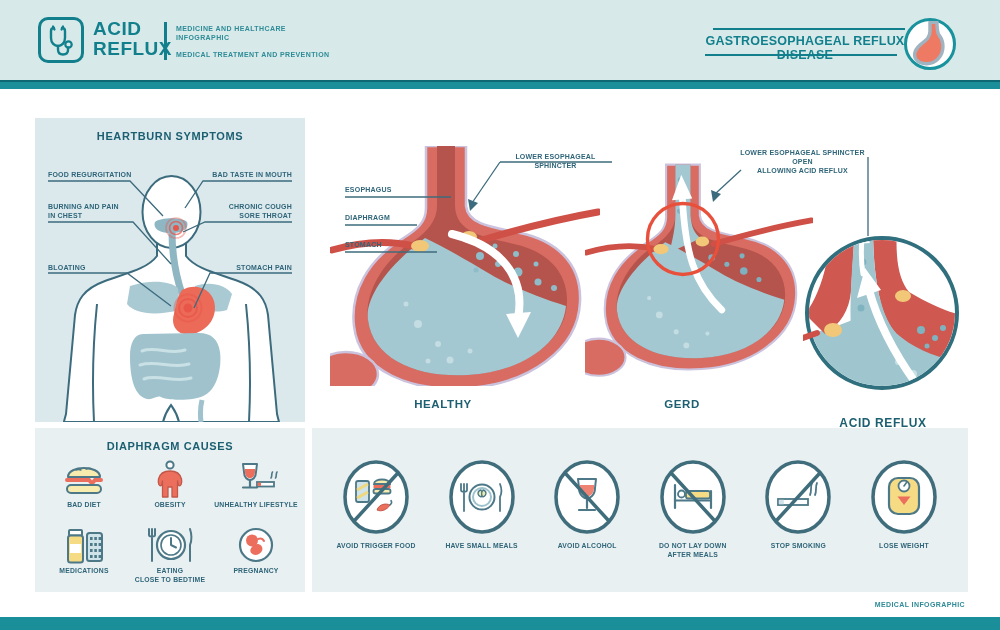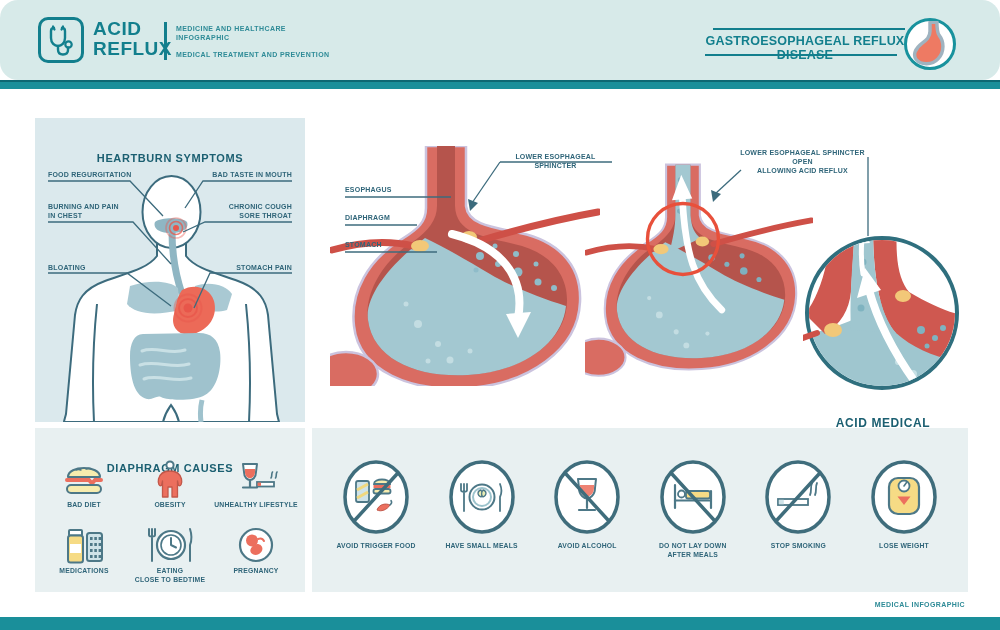--- a/index.html
+++ b/index.html
@@ -2,42 +2,42 @@
 <html><head>
 <meta charset="utf-8">
 <style>
   * { margin:0; padding:0; box-sizing:border-box; }
   html,body { background:#ffffff; }
   #stage {
     position:relative; width:1000px; height:630px; overflow:hidden;
     font-family:"Liberation Sans", sans-serif; background:#ffffff;
   }
   
-  #header { position:absolute; left:0; top:0; width:1000px; height:80px; background:#d7eae9;border-radius:18px; }
+  #header { position:absolute; left:0; top:0; width:1000px; height:80px; background:#d7eae9; }
   #logo-box { position:absolute; left:38px; top:17px; width:46px; height:46px;
     border:3px solid #127f8d; border-radius:10px; }
   #logo-title { position:absolute; left:93px; top:19px; font-size:19px; font-weight:bold;
     color:#127f8d; line-height:20px; letter-spacing:.5px; }
   #header-divider { position:absolute; left:164px; top:22px; width:3px; height:38px; background:#127f8d; }
   #tagline { position:absolute; left:176px; top:24px; font-size:7px; font-weight:bold;
     color:#2e8b97; letter-spacing:.4px; line-height:9px; }
   #tagline .gap { height:8px; }
   #banner-wrap { position:absolute; left:705px; top:28px; width:200px; height:30px; }
   #banner-line-top { position:absolute; left:8px; top:0; width:192px; height:2px; background:#127f8d; }
   #banner-line-bot { position:absolute; left:0; top:26px; width:192px; height:2px; background:#127f8d; }
   #banner-text { position:absolute; left:0; top:6px; width:200px; text-align:center;
     font-size:12.5px; font-weight:bold; color:#127f8d; letter-spacing:.2px; }
   #badge-circle { position:absolute; left:904px; top:18px; width:52px; height:52px;
     background:#ffffff; border:3px solid #18929d; border-radius:50%; }
   #teal-bar { position:absolute; left:0; top:80px; width:1000px; height:9px;
     background:#1a8f9a; border-top:2px solid #0d6873; }
 
   
   .panel-title { position:absolute; left:0; width:100%; text-align:center;
-    font-size:11px; font-weight:bold; color:#1b5f71; letter-spacing:.6px;margin-top:22px; }
+    font-size:11px; font-weight:bold; color:#1b5f71; letter-spacing:.6px; }
   #symptoms-panel { position:absolute; left:35px; top:118px; width:270px; height:304px; background:#dbe9ed; }
   #causes-panel   { position:absolute; left:35px; top:428px; width:270px; height:164px; background:#e8f0f1; }
   #prevention-panel { position:absolute; left:312px; top:428px; width:656px; height:164px; background:#e8f0f1; }
 
   .sym-label { position:absolute; font-size:7px; font-weight:bold; color:#2f6579;
     letter-spacing:.2px; line-height:9px; white-space:pre-line; }
   .sym-right { width:112px; text-align:right; }
 
   
   .dg-label { position:absolute; font-size:7px; font-weight:bold; color:#2f6579;
@@ -302,22 +302,30 @@
     <polygon points="406,75 416,79 408,87" fill="#3c6b7d"></polygon>
   </svg>
 
   <div class="dg-label" style="left:345px; top:185px">ESOPHAGUS</div>
   <div class="dg-label" style="left:345px; top:213px">DIAPHRAGM</div>
   <div class="dg-label" style="left:345px; top:240px">STOMACH</div>
   <div class="dg-label" style="left:498px; top:152px; width:115px; text-align:center">LOWER ESOPHAGEAL SPHINCTER</div>
   <div class="dg-label" style="left:730px; top:148px; width:145px; text-align:center">LOWER ESOPHAGEAL SPHINCTER OPEN
 ALLOWING ACID REFLUX</div>
 
+  <div class="caption" style="left:398px; top:380px; width:90px">
+    <div class="l1">HEALTHY</div>
+    <div class="l2">STOMACH</div>
+  </div>
+  <div class="caption" style="left:637px; top:380px; width:90px">
+    <div class="l1">GERD</div>
+    <div class="l2">STOMACH</div>
+  </div>
   <div class="caption" style="left:828px; top:398px; width:110px">
-    <div class="l1" style="font-size:12px">ACID MEDICAL</div>
+    <div class="l1" style="font-size:12px">ACID REFLUX</div>
   </div>
 
   <div id="causes-panel">
     <div class="panel-title" style="top:12px">DIAPHRAGM CAUSES</div>
     <div id="causes-grid">
 
       <div class="cause-item">
         <svg width="48" height="38" viewBox="0 0 48 38">
           <path d="M8,17 C8,5 40,5 40,17 Z" fill="#f7ecae" stroke="#4d7887" stroke-width="2" stroke-linejoin="round"></path>
           <path d="M16,10 C18,9 19,9 21,10 M26,9 C28,8 29,8 31,9" fill="none" stroke="#4d7887" stroke-width="1.5" stroke-linecap="round"></path>

